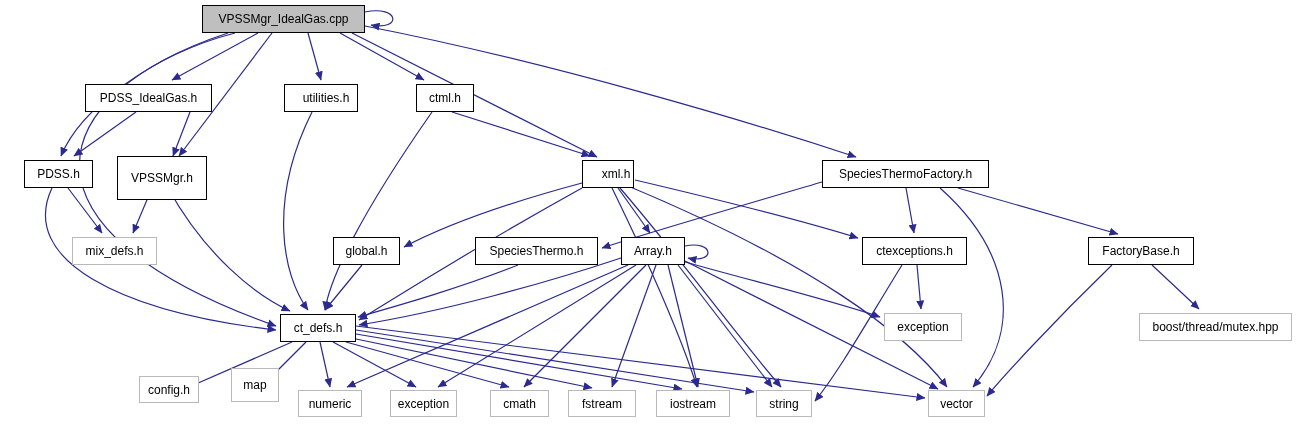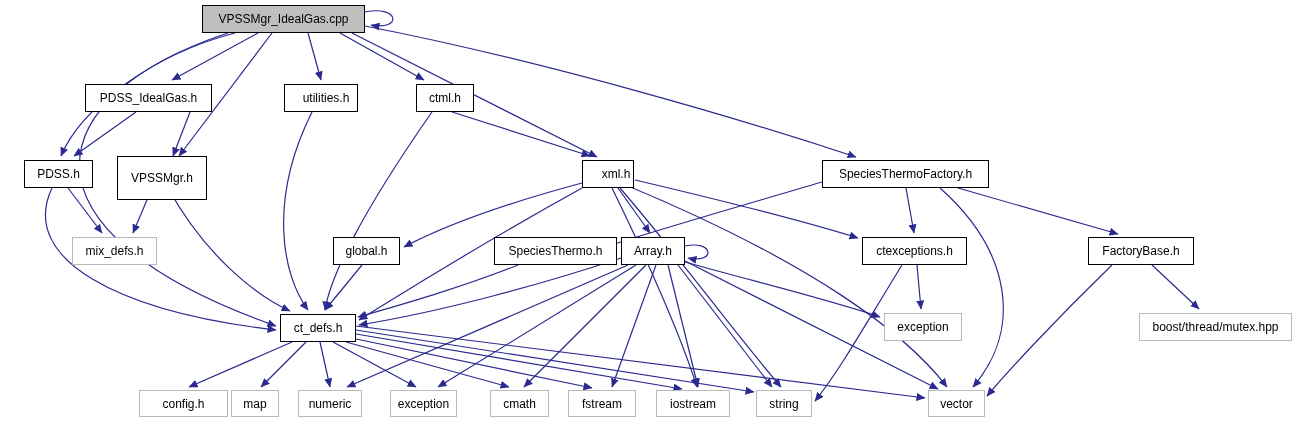--- a/index.html
+++ b/index.html
@@ -97,29 +97,29 @@
       <div class="node root" style="left: 202px; top: 5px; width: 163px; height: 28px;">VPSSMgr_IdealGas.cpp</div>
       <div class="node linked" style="left: 85px; top: 84px; width: 127px; height: 28px;">PDSS_IdealGas.h</div>
       <div class="node linked" style="left: 284px; top: 84px; width: 74px; height: 28px; padding-left: 10px;">utilities.h</div>
       <div class="node linked" style="left: 416px; top: 84px; width: 58px; height: 28px;">ctml.h</div>
       <div class="node linked" style="left: 24px; top: 160px; width: 69px; height: 28px;">PDSS.h</div>
       <div class="node linked" style="left: 117px; top: 156px; width: 90px; height: 44px;">VPSSMgr.h</div>
       <div class="node linked" style="left: 582px; top: 160px; width: 52px; height: 28px; padding-left: 16px;">xml.h</div>
       <div class="node linked" style="left: 822px; top: 160px; width: 167px; height: 28px;">SpeciesThermoFactory.h</div>
       <div class="node plain" style="left: 72px; top: 237px; width: 85px; height: 28px;">mix_defs.h</div>
       <div class="node linked" style="left: 333px; top: 237px; width: 67px; height: 28px;">global.h</div>
-      <div class="node linked" style="left: 475px; top: 237px; width: 123px; height: 28px; margin-left: 19px;">SpeciesThermo.h</div>
+      <div class="node linked" style="left: 475px; top: 237px; width: 123px; height: 28px;">SpeciesThermo.h</div>
       <div class="node linked" style="left: 621px; top: 237px; width: 64px; height: 28px;">Array.h</div>
       <div class="node linked" style="left: 862px; top: 237px; width: 105px; height: 28px;">ctexceptions.h</div>
       <div class="node linked" style="left: 1088px; top: 237px; width: 106px; height: 28px;">FactoryBase.h</div>
       <div class="node linked" style="left: 280px; top: 314px; width: 76px; height: 28px;">ct_defs.h</div>
       <div class="node plain" style="left: 884px; top: 313px; width: 78px; height: 28px;">exception</div>
       <div class="node plain" style="left: 1139px; top: 313px; width: 153px; height: 28px;">boost/thread/mutex.hpp</div>
-      <div class="node plain" style="left: 139px; top: 390px; width: 89px; height: 27px;">config.h</div>
-      <div class="node plain" style="left: 231px; top: 390px; width: 48px; height: 27px;">map</div>
+      <div class="node plain" style="left: 139px; top: 376px; width: 60px; height: 27px;">config.h</div>
+      <div class="node plain" style="left: 231px; top: 368px; width: 48px; height: 34px;">map</div>
       <div class="node plain" style="left: 298px; top: 390px; width: 64px; height: 27px;">numeric</div>
       <div class="node plain" style="left: 390px; top: 390px; width: 67px; height: 27px;">exception</div>
       <div class="node plain" style="left: 490px; top: 390px; width: 59px; height: 27px;">cmath</div>
       <div class="node plain" style="left: 568px; top: 390px; width: 68px; height: 27px;">fstream</div>
       <div class="node plain" style="left: 656px; top: 390px; width: 74px; height: 27px;">iostream</div>
       <div class="node plain" style="left: 756px; top: 390px; width: 56px; height: 27px;">string</div>
       <div class="node plain" style="left: 928px; top: 390px; width: 57px; height: 27px;">vector</div>
     </div>
 </div>
 

